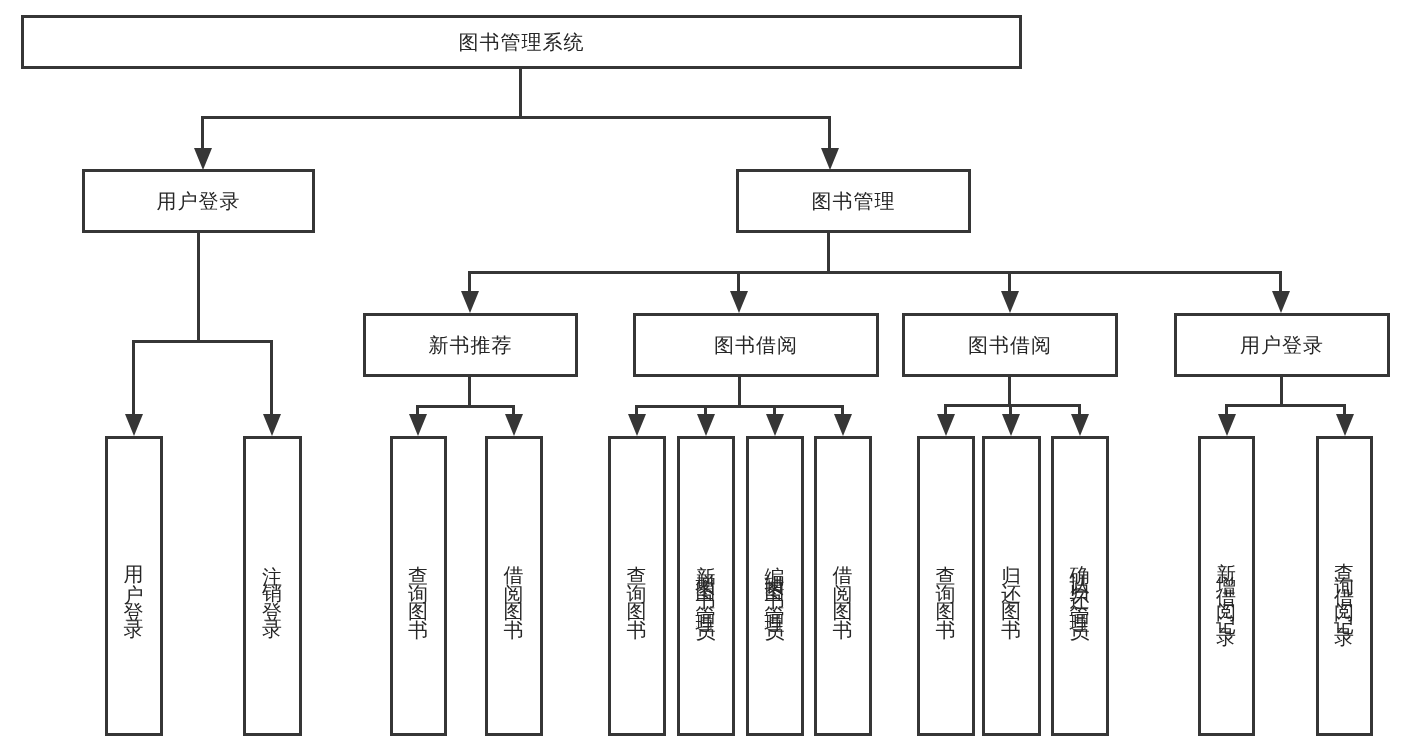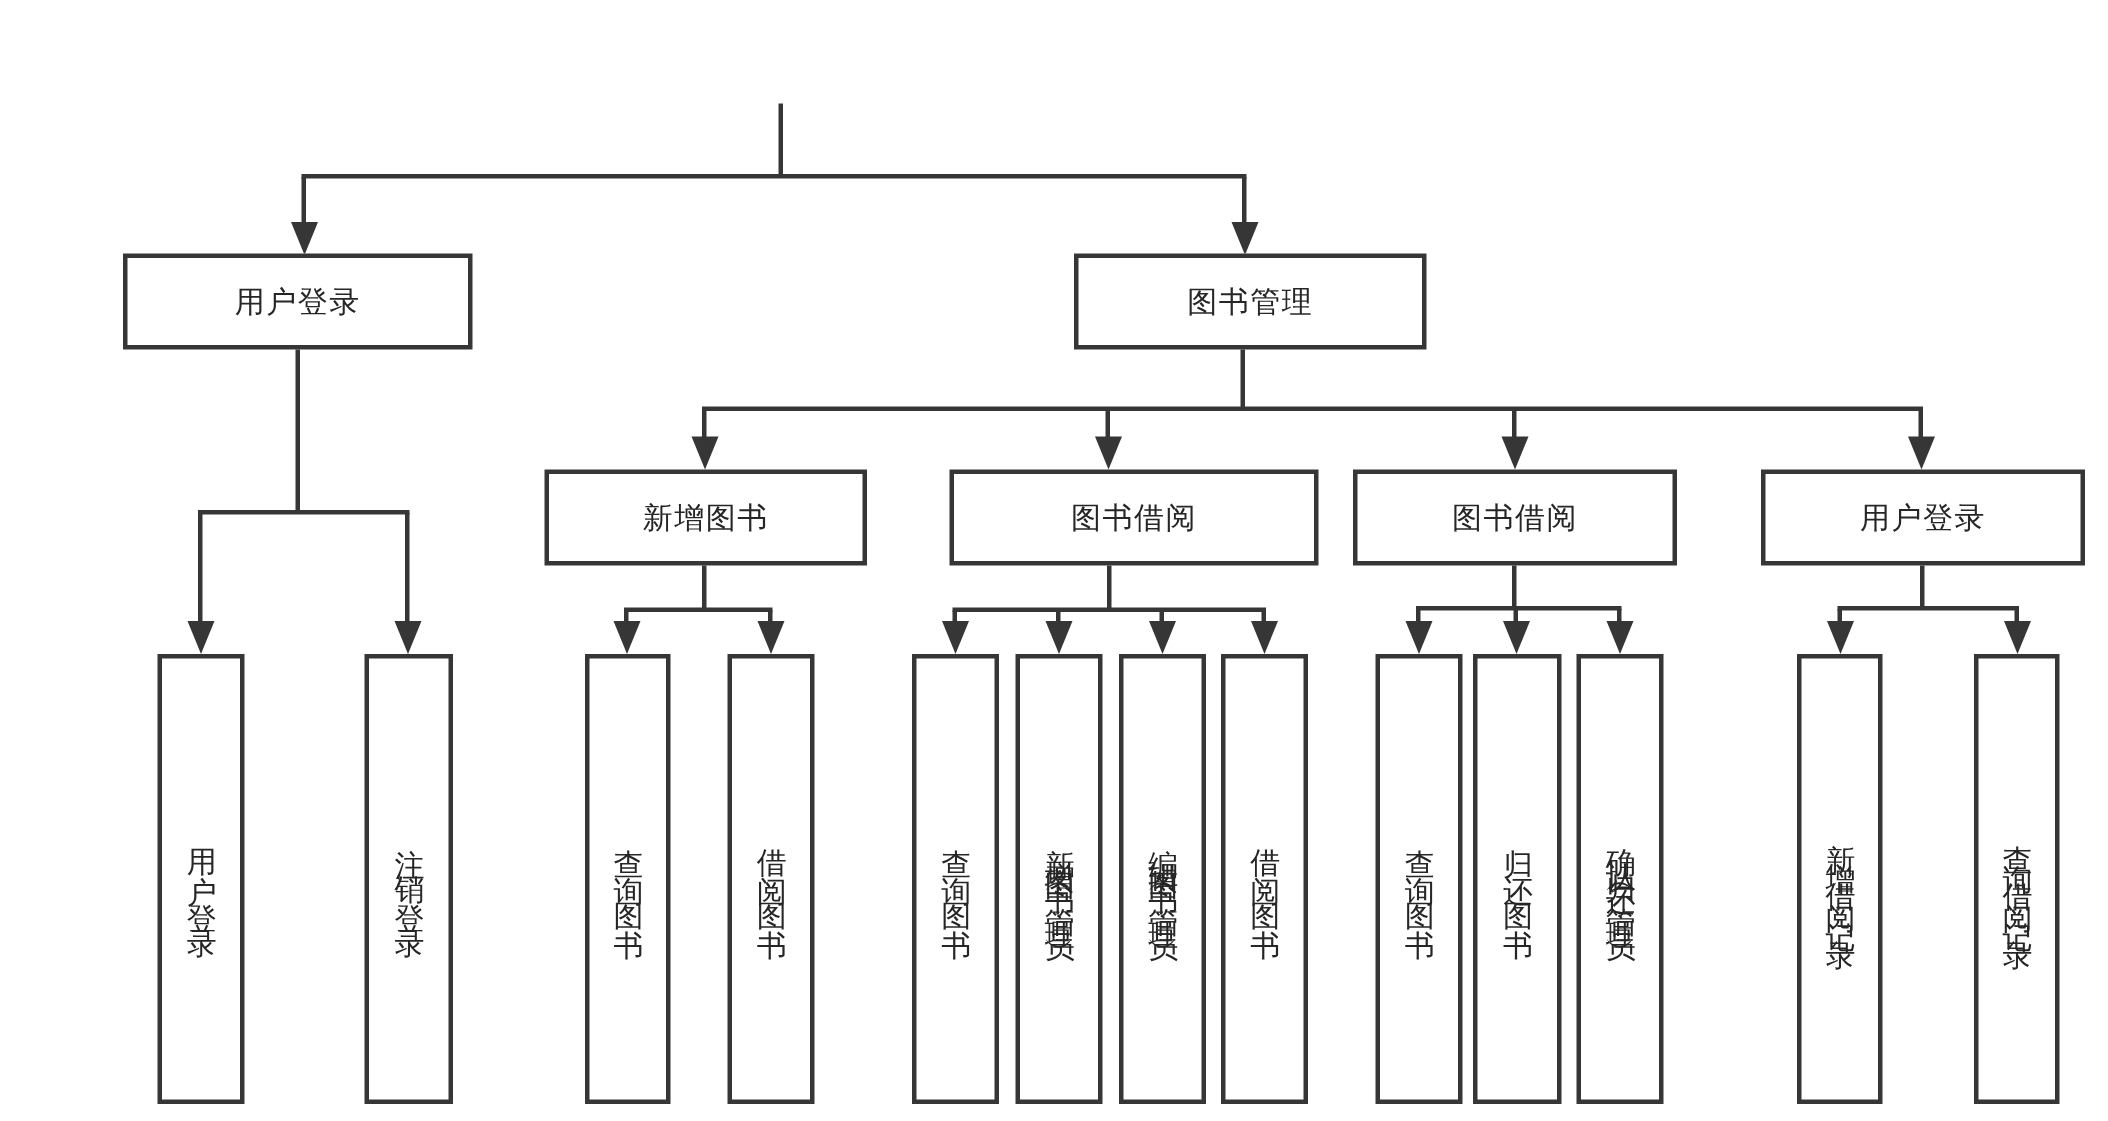--- a/index.html
+++ b/index.html
@@ -52,32 +52,35 @@
     color:var(--watermark);
     z-index:10;
     letter-spacing:0.5px;
   }
 </style>
 </head>
 <body>
 
 <div class="canvas">
 
+  <div class="box" style="left:21px;top:15px;width:1001px;height:54px;">
+    <span>图书管理系统</span>
+  </div>
 
   <div class="vl" style="left:519px;top:69px;height:49px;"></div>
   <div class="hl" style="left:201px;top:116px;width:630px;"></div>
   <div class="vl" style="left:201px;top:118px;height:34px;"></div>
   <div class="arw" style="left:194px;top:148px;"></div>
   <div class="vl" style="left:828px;top:118px;height:34px;"></div>
   <div class="arw" style="left:821px;top:148px;"></div>
 
   <div class="box" style="left:82px;top:169px;width:233px;height:64px;">
     <span>用户登录</span>
   </div>
-  <div class="box" style="left:716px;top:169px;width:235px;height:64px;">
+  <div class="box" style="left:736px;top:169px;width:235px;height:64px;">
     <span>图书管理</span>
   </div>
 
   <div class="vl" style="left:197px;top:233px;height:109px;"></div>
   <div class="hl" style="left:132px;top:340px;width:141px;"></div>
   <div class="vl" style="left:132px;top:342px;height:74px;"></div>
   <div class="arw" style="left:125px;top:414px;"></div>
   <div class="vl" style="left:270px;top:342px;height:74px;"></div>
   <div class="arw" style="left:263px;top:414px;"></div>
 
@@ -86,21 +89,21 @@
   <div class="vl" style="left:468px;top:273px;height:20px;"></div>
   <div class="arw" style="left:461px;top:291px;"></div>
   <div class="vl" style="left:737px;top:273px;height:20px;"></div>
   <div class="arw" style="left:730px;top:291px;"></div>
   <div class="vl" style="left:1008px;top:273px;height:20px;"></div>
   <div class="arw" style="left:1001px;top:291px;"></div>
   <div class="vl" style="left:1279px;top:273px;height:20px;"></div>
   <div class="arw" style="left:1272px;top:291px;"></div>
 
   <div class="box" style="left:363px;top:313px;width:215px;height:64px;">
-    <span>新增图书</span>
+    <span>新书推荐</span>
   </div>
   <div class="box" style="left:633px;top:313px;width:246px;height:64px;">
     <span>图书借阅</span>
   </div>
   <div class="box" style="left:902px;top:313px;width:216px;height:64px;">
     <span>图书借阅</span>
   </div>
   <div class="box" style="left:1174px;top:313px;width:216px;height:64px;">
     <span>用户登录</span>
   </div>

